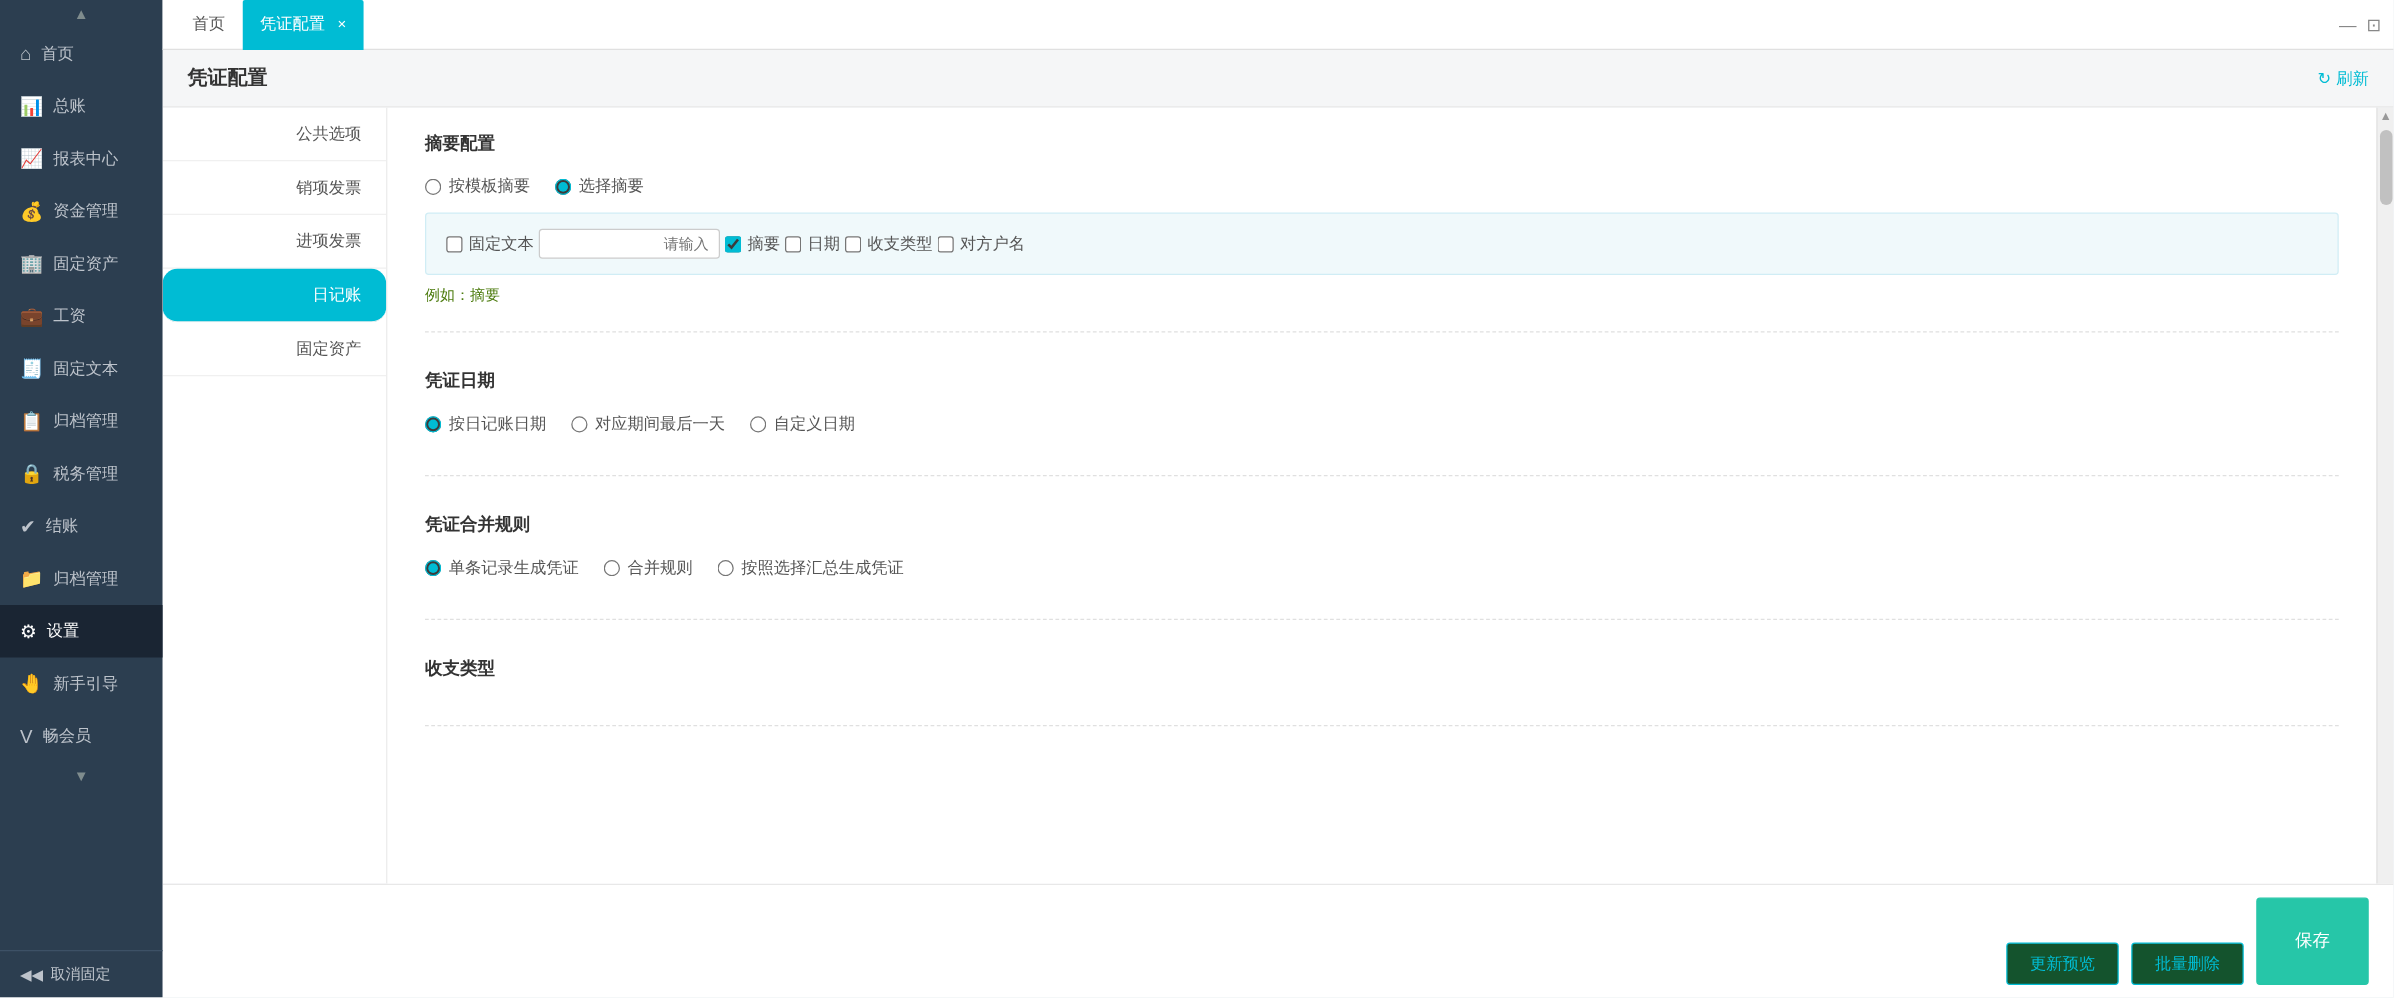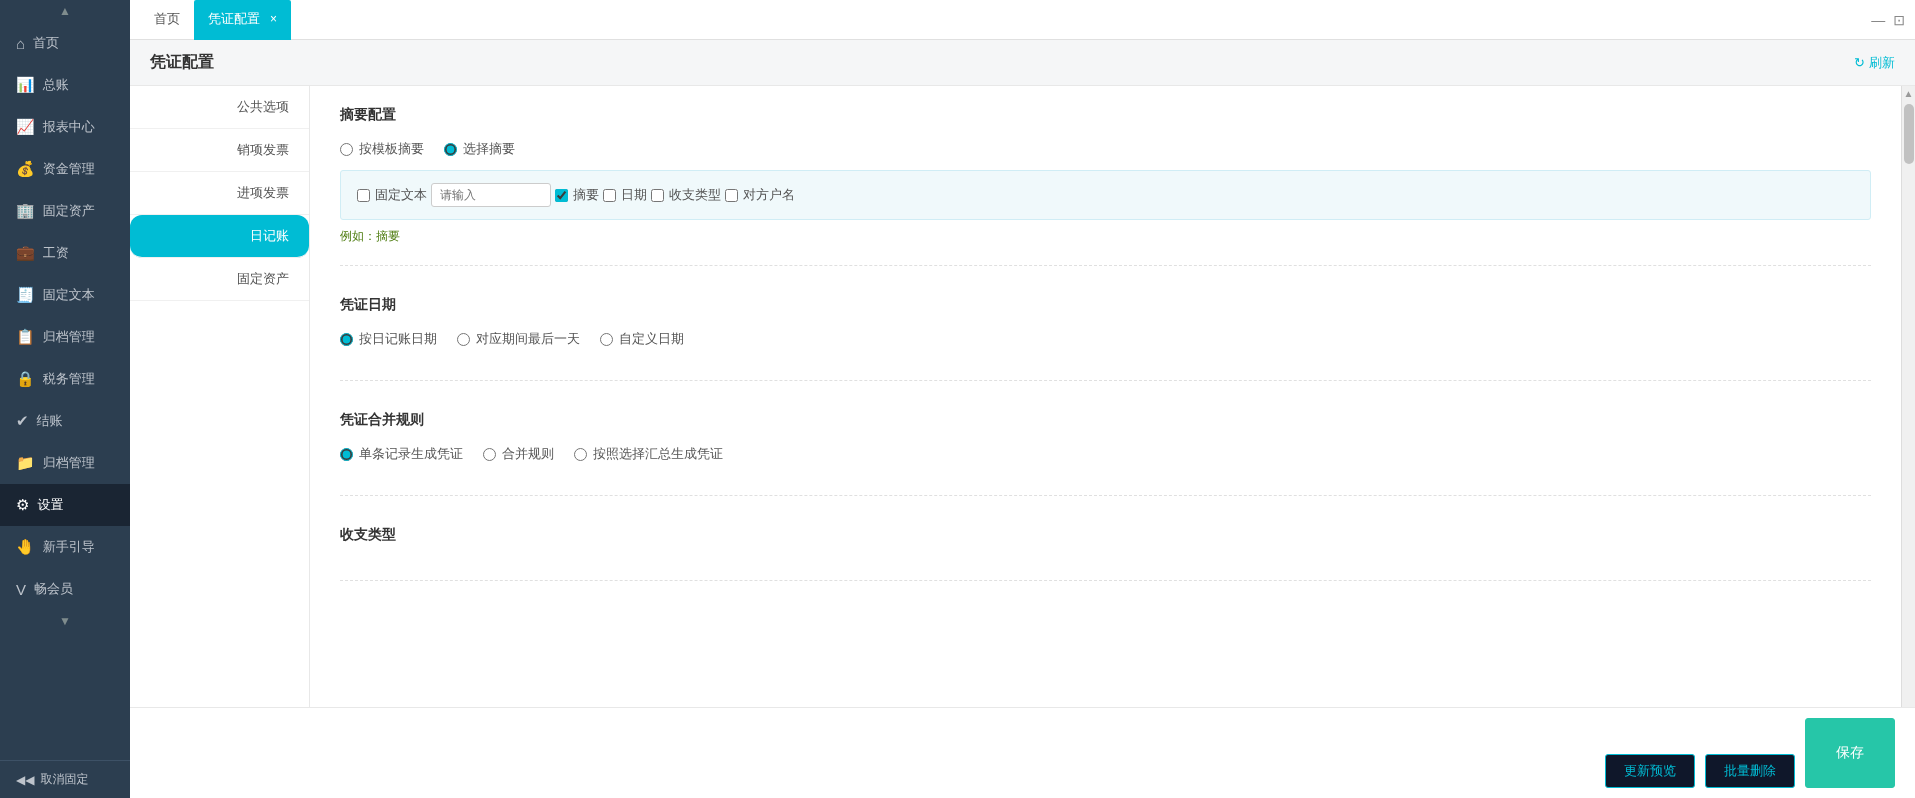--- a/index.html
+++ b/index.html
@@ -214,23 +214,24 @@
       gap: 5px;
       cursor: pointer;
       color: #555;
     }
     .checkbox-item input[type=checkbox] { cursor: pointer; accent-color: #00bcd4; }
     .text-input {
       border: 1px solid #ccc;
       border-radius: 3px;
       padding: 4px 8px;
       font-size: 12px;
-      width: 120px;
+      width: 145px;
       outline: none;
       color: #888;
+      text-align: right;
     }
     .example-text {
       color: #4d7c0f;
       font-size: 12px;
       margin-top: 8px;
     }
 
     
     .bottom-bar {
       background: #fff;
@@ -246,21 +247,21 @@
       border-radius: 3px;
       border: 1px solid #ccc;
       cursor: pointer;
       font-size: 13px;
       background: #fff;
       color: #555;
     }
     .btn-outline-cyan {
       border-color: #00bcd4;
       color: #00bcd4;
-      background: #0f172a;
+      background: #14532d;
       margin-top: 36px;
     }
     .btn-primary {
       background: #26c6a8;
       color: #fff;
       border-color: #26c6a8;
       font-size: 14px;
       padding: 8px 30px;
     }
 

